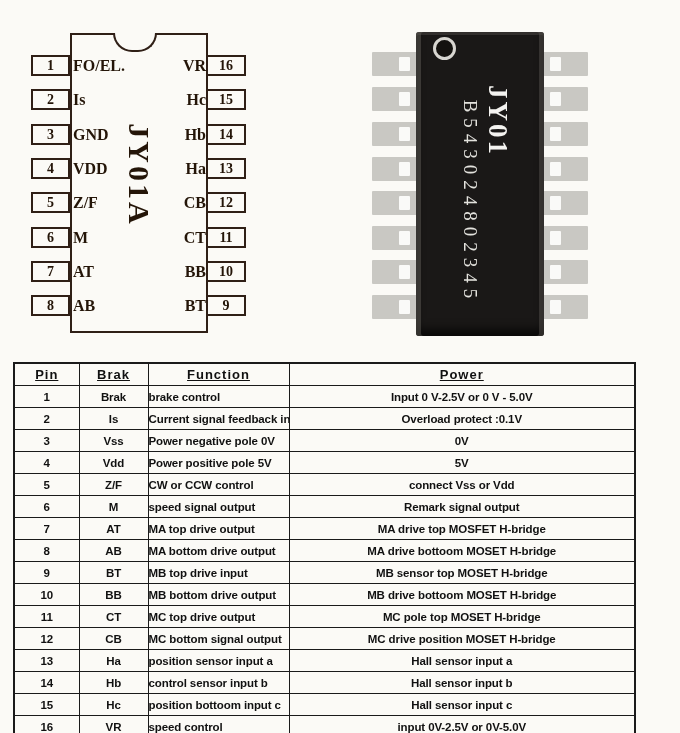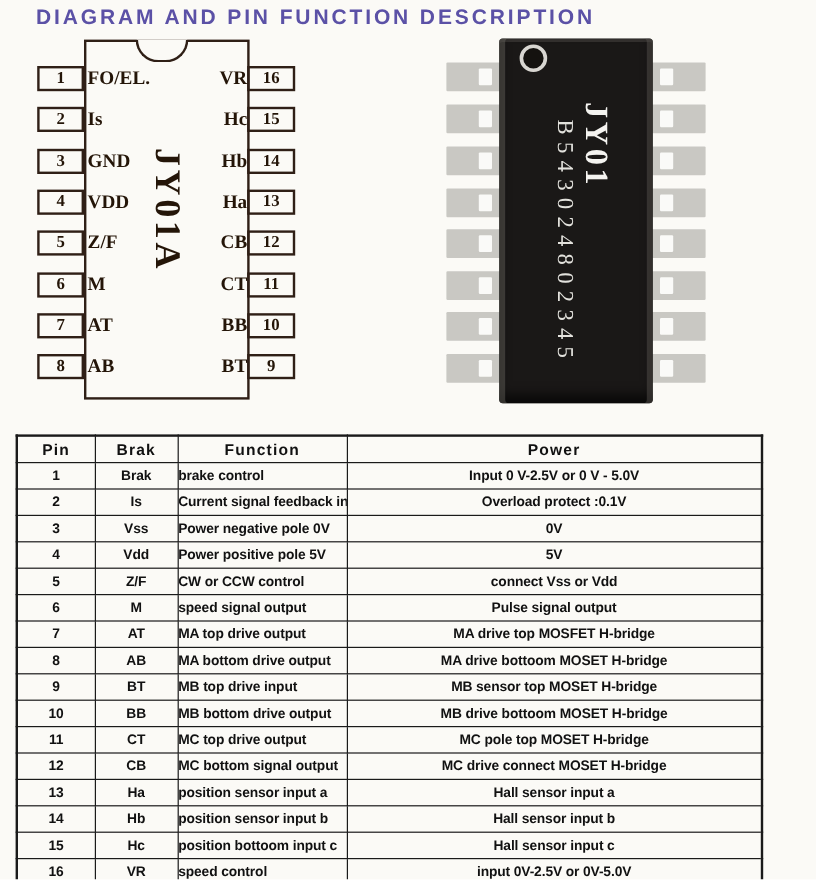--- a/index.html
+++ b/index.html
@@ -80,30 +80,29 @@
     position:absolute;left:13px;top:362px;width:621px;
     border-collapse:collapse;table-layout:fixed;
     border:2px solid #1a1a1a;
     font-family:"Liberation Sans",sans-serif;color:#111;
   }
   table.pinfn th,table.pinfn td{
     border:1.5px solid #1a1a1a;height:21px;padding:0;
     font-size:11.5px;font-weight:bold;letter-spacing:-0.1px;
     overflow:hidden;white-space:nowrap;
   }
-  table.pinfn th{font-size:13px;text-align:center;letter-spacing:1px;}
+  table.pinfn th{font-size:13px;text-align:center;letter-spacing:1px;text-decoration:underline;}
   td.c-pin,td.c-name,td.c-remark{text-align:center;}
   td.c-func{text-align:left;padding-left:19px;}
 </style>
 </head>
 <body>
 
 <div class="page">
 
-  <div class="title">DIAGRAM AND PIN FUNCTION DESCRIPTION</div>
 
   <div>
     <div class="dip-body"></div>
     <div class="dip-notch"></div>
     <div class="dip-label">JY01A</div>
     <div id="dip-pins">
         <div class="dip-pinbox" style="left: 31px; top: 55px;">1</div>
         <div class="dip-name" style="left: 73px; top: 55px;">FO/EL.</div>
         <div class="dip-pinbox" style="left: 31px; top: 89px;">2</div>
         <div class="dip-name" style="left: 73px; top: 89px;">Is</div>
@@ -238,21 +237,21 @@
         <tr>
           <td class="c-pin">5</td>
           <td class="c-name">Z/F</td>
           <td class="c-func">CW or CCW control</td>
           <td class="c-remark">connect Vss or Vdd</td>
         </tr>
         <tr>
           <td class="c-pin">6</td>
           <td class="c-name">M</td>
           <td class="c-func">speed signal output</td>
-          <td class="c-remark">Pulse signal output</td>
+          <td class="c-remark">Remark signal output</td>
         </tr>
         <tr>
           <td class="c-pin">7</td>
           <td class="c-name">AT</td>
           <td class="c-func">MA top drive output</td>
           <td class="c-remark">MA drive top MOSFET H-bridge</td>
         </tr>
         <tr>
           <td class="c-pin">8</td>
           <td class="c-name">AB</td>
@@ -274,32 +273,32 @@
         <tr>
           <td class="c-pin">11</td>
           <td class="c-name">CT</td>
           <td class="c-func">MC top drive output</td>
           <td class="c-remark">MC pole top MOSET H-bridge</td>
         </tr>
         <tr>
           <td class="c-pin">12</td>
           <td class="c-name">CB</td>
           <td class="c-func">MC bottom signal output</td>
-          <td class="c-remark">MC drive connect MOSET H-bridge</td>
+          <td class="c-remark">MC drive position MOSET H-bridge</td>
         </tr>
         <tr>
           <td class="c-pin">13</td>
           <td class="c-name">Ha</td>
           <td class="c-func">position sensor input a</td>
           <td class="c-remark">Hall sensor input a</td>
         </tr>
         <tr>
           <td class="c-pin">14</td>
           <td class="c-name">Hb</td>
-          <td class="c-func">position sensor input b</td>
+          <td class="c-func">control sensor input b</td>
           <td class="c-remark">Hall sensor input b</td>
         </tr>
         <tr>
           <td class="c-pin">15</td>
           <td class="c-name">Hc</td>
           <td class="c-func">position bottoom input c</td>
           <td class="c-remark">Hall sensor input c</td>
         </tr>
         <tr>
           <td class="c-pin">16</td>

